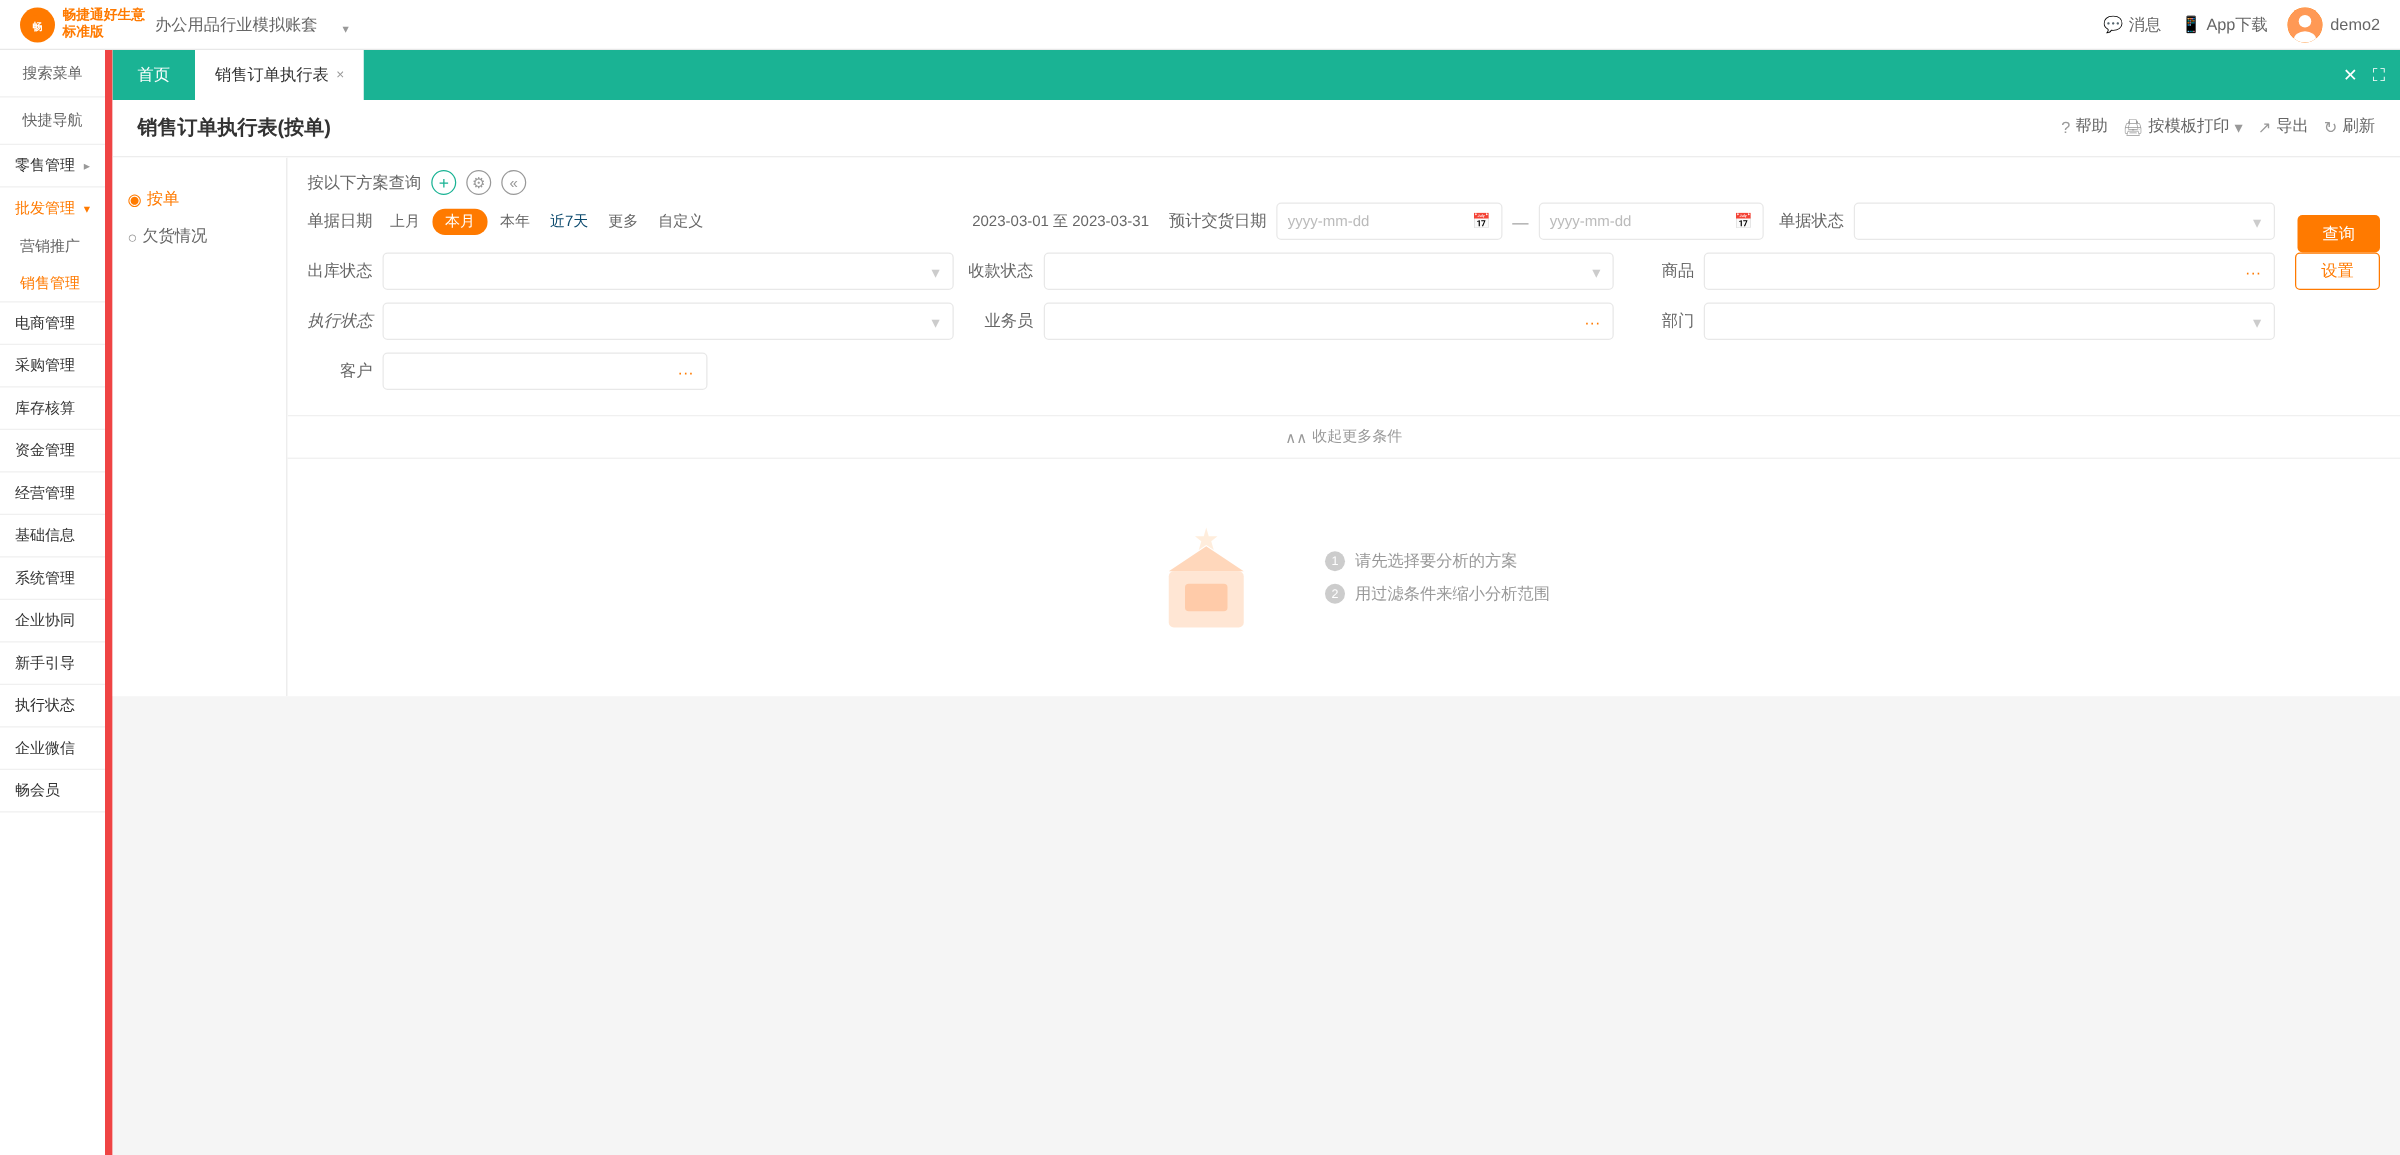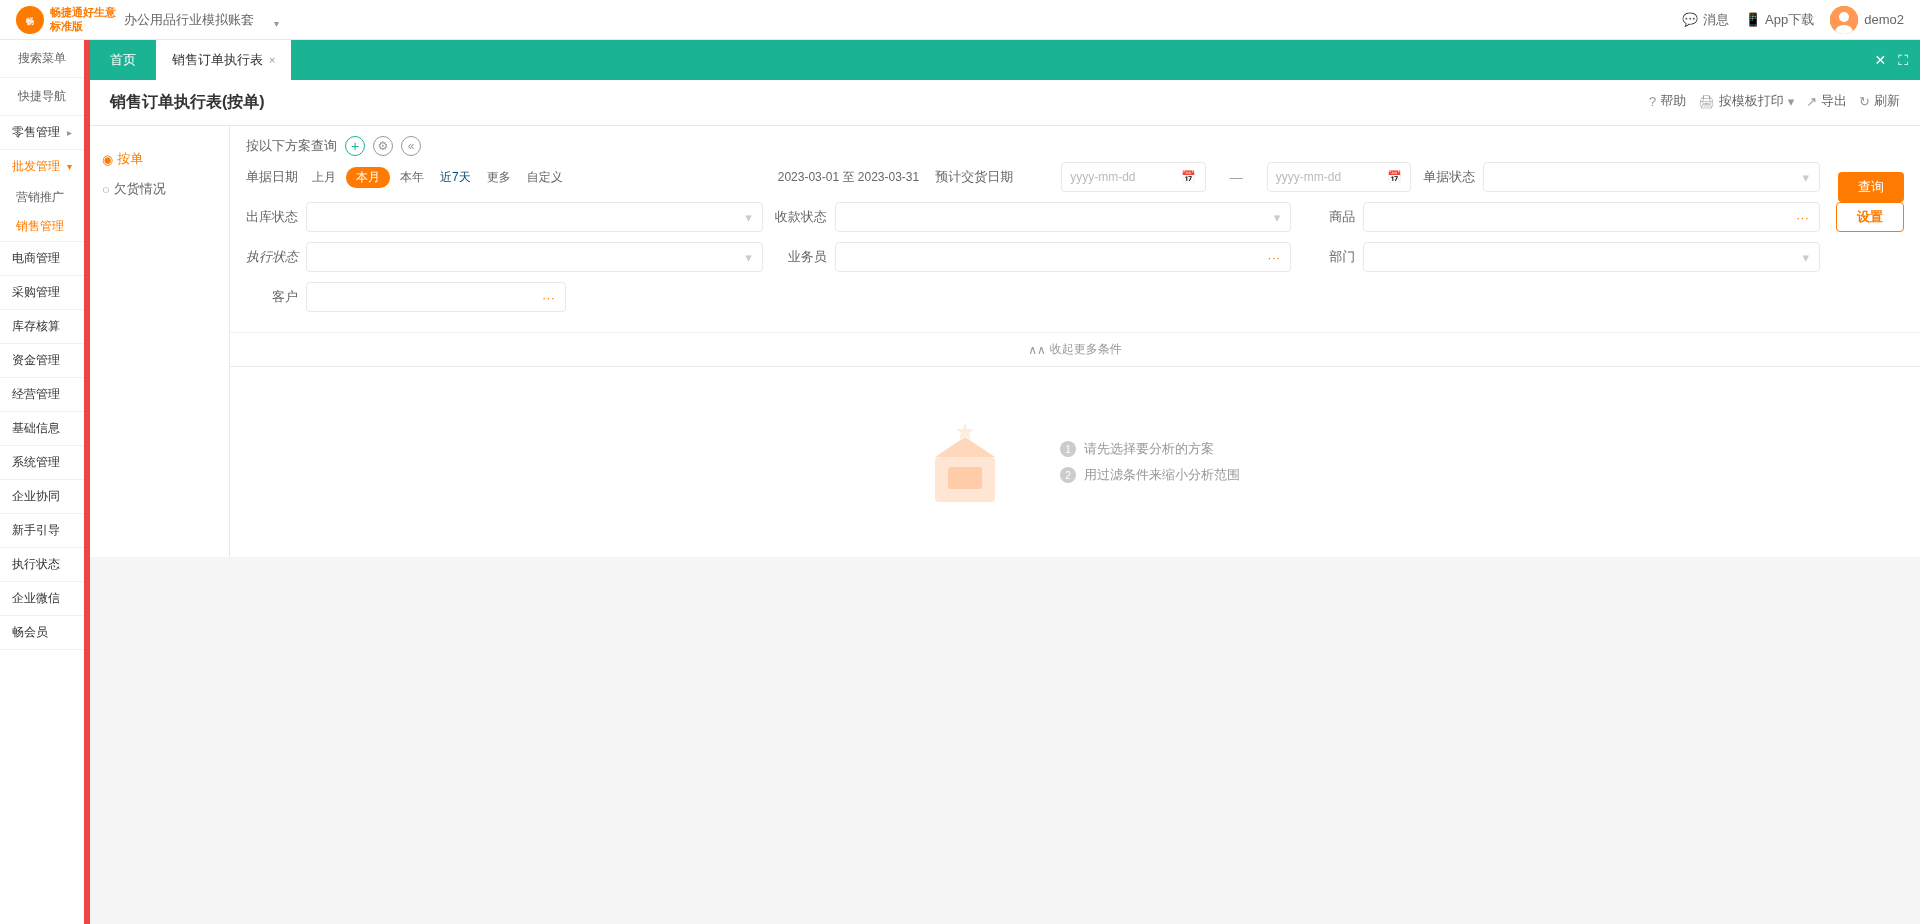--- a/index.html
+++ b/index.html
@@ -47,21 +47,21 @@
 
     
     .page-content { flex: 1; overflow-y: auto; padding: 0; background: #f5f5f5; }
 
     
     .page-header { background: #fff; padding: 12px 20px; display: flex; align-items: flex-start; justify-content: space-between; border-bottom: 1px solid #e8e8e8; }
     .page-title { font-size: 16px; font-weight: bold; color: #333; }
     .page-actions { display: flex; align-items: center; gap: 12px; }
     .action-btn { display: flex; align-items: center; gap: 4px; color: #666; font-size: 13px; cursor: pointer; }
     .query-btn { background: #ff7a00; color: white; border: none; padding: 6px 20px; border-radius: 4px; cursor: pointer; font-size: 13px; }
-    .set-btn { background: white; color: #ff7a00; border: 1px solid #ff7a00; padding: 5px 20px; border-radius: 4px; cursor: pointer; font-size: 13px; font-weight: bold; }
+    .set-btn { background: white; color: #ff7a00; border: 1px solid #ff7a00; padding: 5px 20px; border-radius: 4px; cursor: pointer; font-size: 13px; }
     .filter-add-btn { width: 20px; height: 20px; border-radius: 50%; border: 1px solid #1ab394; color: #1ab394; display: flex; align-items: center; justify-content: center; cursor: pointer; font-size: 14px; }
     .filter-config-btn { width: 20px; height: 20px; border-radius: 50%; border: 1px solid #999; color: #999; display: flex; align-items: center; justify-content: center; cursor: pointer; font-size: 12px; }
     .filter-collapse-btn { width: 20px; height: 20px; border-radius: 50%; border: 1px solid #999; color: #999; display: flex; align-items: center; justify-content: center; cursor: pointer; font-size: 12px; }
     .date-input { border: 1px solid #e8e8e8; border-radius: 4px; padding: 5px 8px; font-size: 12px; color: #999; flex: 1; cursor: pointer; display: flex; align-items: center; justify-content: space-between; background: white; min-height: 30px; }
     .date-sep { color: #999; padding: 0 4px; }
     .collapse-bar { text-align: center; padding: 8px; cursor: pointer; color: #999; font-size: 12px; display: flex; align-items: center; justify-content: center; gap: 4px; background: #fff; border-top: 1px solid #f0f0f0; }
     .left-panel { width: 140px; background: #fff; border-right: 1px solid #e8e8e8; padding: 10px 0; flex-shrink: 0; overflow-y: auto; }
     .right-panel { flex: 1; overflow: hidden; display: flex; flex-direction: column; }
 
     .main-body { display: flex; flex: 1; overflow: hidden; background: #fff; }
@@ -277,21 +277,21 @@
                         <span style="font-size:12px;color:#666;cursor:pointer;padding:2px 6px;">本年</span>
                         <span style="font-size:12px;color:#0c4a6e;cursor:pointer;padding:2px 6px;text-align:right;">近7天</span>
                         <span style="font-size:12px;color:#666;cursor:pointer;padding:2px 6px;">更多</span>
                         <span style="font-size:12px;color:#666;cursor:pointer;padding:2px 6px;">自定义</span>
                       </div>
                     </div>
                     <div style="font-size:12px;color:#666;padding:0 4px;">2023-03-01 至 2023-03-31</div>
 
                     <div style="display:flex;align-items:center;flex:1.2;">
                       <span style="color:#666;font-size:13px;white-space:nowrap;min-width:76px;text-align:center;padding-right:8px;">预计交货日期</span>
-                      <div style="display:flex;align-items:center;gap:20px;flex:1;margin-left:40px;">
+                      <div style="display:flex;align-items:center;gap:4px;flex:1;">
                         <div class="date-input">
                           <span style="color:#bbb;font-size:12px;">yyyy-mm-dd</span>
                           <span style="color:#ff7a00;font-size:12px;">📅</span>
                         </div>
                         <span class="date-sep">—</span>
                         <div class="date-input">
                           <span style="color:#bbb;font-size:12px;">yyyy-mm-dd</span>
                           <span style="color:#ff7a00;font-size:12px;">📅</span>
                         </div>
                       </div>

